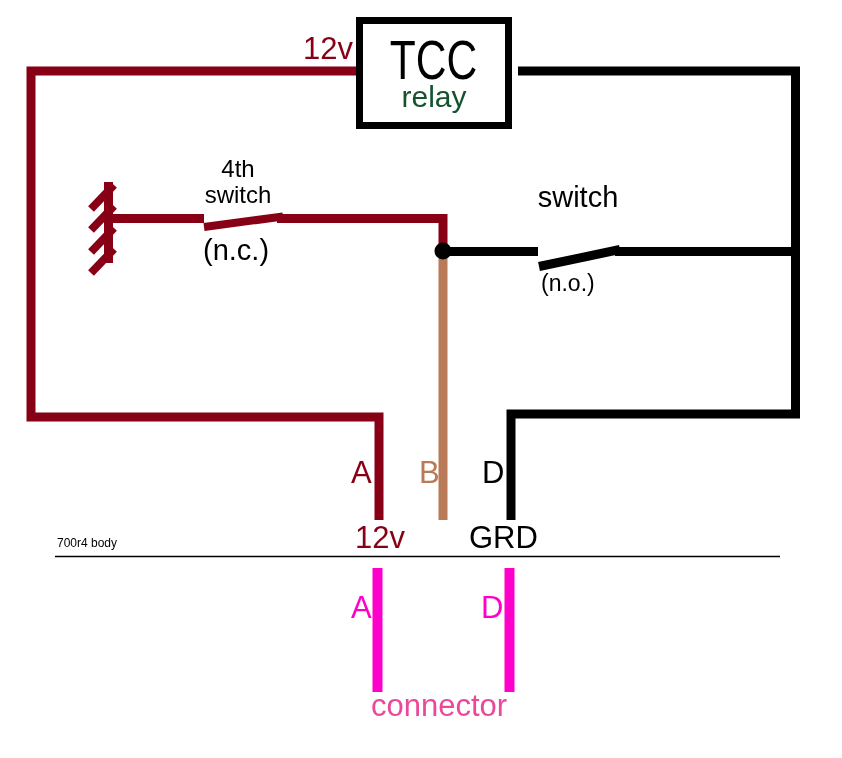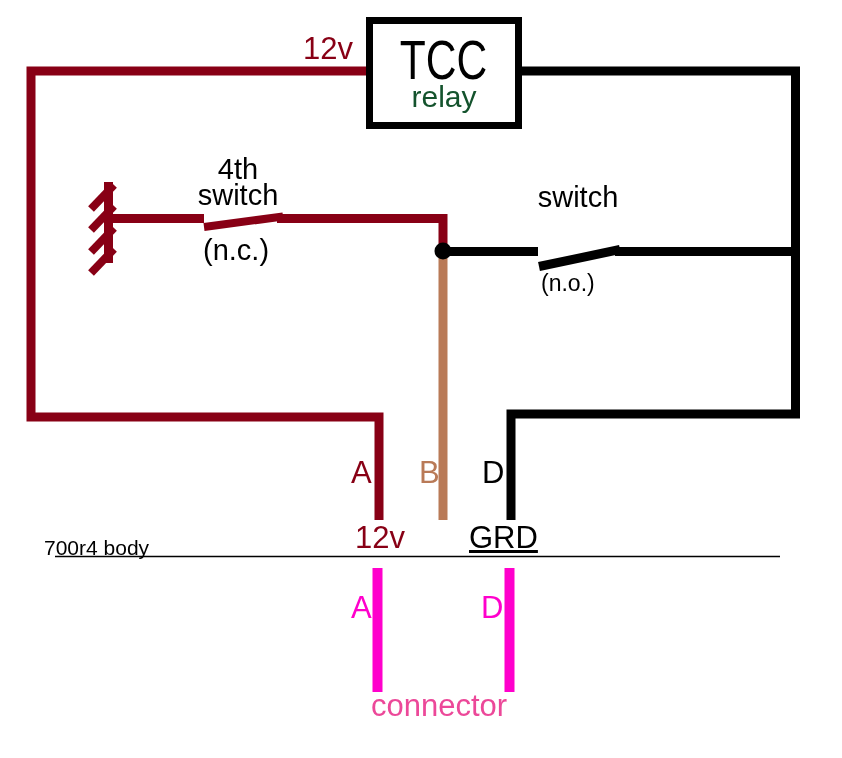--- a/index.html
+++ b/index.html
@@ -4,21 +4,21 @@
 <style>
   html,body { margin:0; padding:0; background:#ffffff; }
   .canvas {
     position:relative; width:842px; height:758px; background:#ffffff;
     font-family:"Liberation Sans", sans-serif; overflow:hidden;
   }
   .wiring-svg { position:absolute; left:0; top:0; width:842px; height:758px; }
   .lbl { position:absolute; white-space:nowrap; line-height:1.0; }
   .center2 { text-align:center; }
   .relay-box {
-    position:absolute; left:366px; top:17px; width:156px; height:112px;
+    position:absolute; left:356px; top:17px; width:156px; height:112px;
     border:7px solid #000; box-sizing:border-box; background:#ffffff;
     display:flex; flex-direction:column; align-items:center; justify-content:center;
   }
   .relay-title { font-size:56px; line-height:48px; color:#000; transform:scaleX(0.76); transform-origin:50% 50%; }
   .relay-sub   { font-size:30px; line-height:26px; color:#14532d; }
 </style>
 </head>
 <body>
 
 <div class="canvas">
@@ -55,38 +55,38 @@
     <line x1="509.5" y1="568" x2="509.5" y2="692" stroke="#ff00cc" stroke-width="10"></line>
   </svg>
 
   <div class="relay-box">
     <div class="relay-title">TCC</div>
     <div class="relay-sub">relay</div>
   </div>
 
   <div class="lbl" style="left: 303px; top: 33px; font-size: 31px; color: rgb(136, 0, 21);">12v</div>
 
-  <div class="lbl center2" style="left:180px; top:156px; width:116px; font-size:29px; line-height:26px;">
+  <div class="lbl center2" style="left:180px; top:156px; width:116px; font-size:24px; line-height:26px;">
     <div>4th</div>
     <div>switch</div>
   </div>
   <div class="lbl" style="left:203px; top:236px; font-size:29px;">(n.c.)</div>
 
   <div class="lbl center2" style="left:520px; top:184px; width:116px; font-size:29px; line-height:26px;">
     <div>switch</div>
   </div>
   <div class="lbl" style="left:541px; top:272px; font-size:23px;">(n.o.)</div>
 
   <div class="lbl" style="left: 351px; top: 457px; font-size: 31px; color: rgb(136, 0, 21);">A</div>
   <div class="lbl" style="left: 419px; top: 457px; font-size: 31px; color: rgb(185, 122, 87);">B</div>
   <div class="lbl" style="left:482px; top:457px; font-size:31px;">D</div>
 
   <div class="lbl" style="left: 355px; top: 522px; font-size: 31px; color: rgb(136, 0, 21);">12v</div>
-  <div class="lbl" style="left:469px; top:522px; font-size:31px;text-decoration:underline;">GRD</div>
+  <div class="lbl" style="left:469px; top:522px; font-size:31px;">GRD</div>
 
-  <div class="lbl" style="left:44px; top:537px; font-size:21px;">700r4 body</div>
+  <div class="lbl" style="left:57px; top:537px; font-size:12px;">700r4 body</div>
 
   <div class="lbl" style="left: 351px; top: 592px; font-size: 31px; color: rgb(255, 0, 204);">A</div>
   <div class="lbl" style="left: 481px; top: 592px; font-size: 31px; color: rgb(255, 0, 204);">D</div>
 
   <div class="lbl" style="left: 371px; top: 690px; font-size: 31px; color: #ec4899;">connector</div>
 
 </div>
 
 </body></html>

